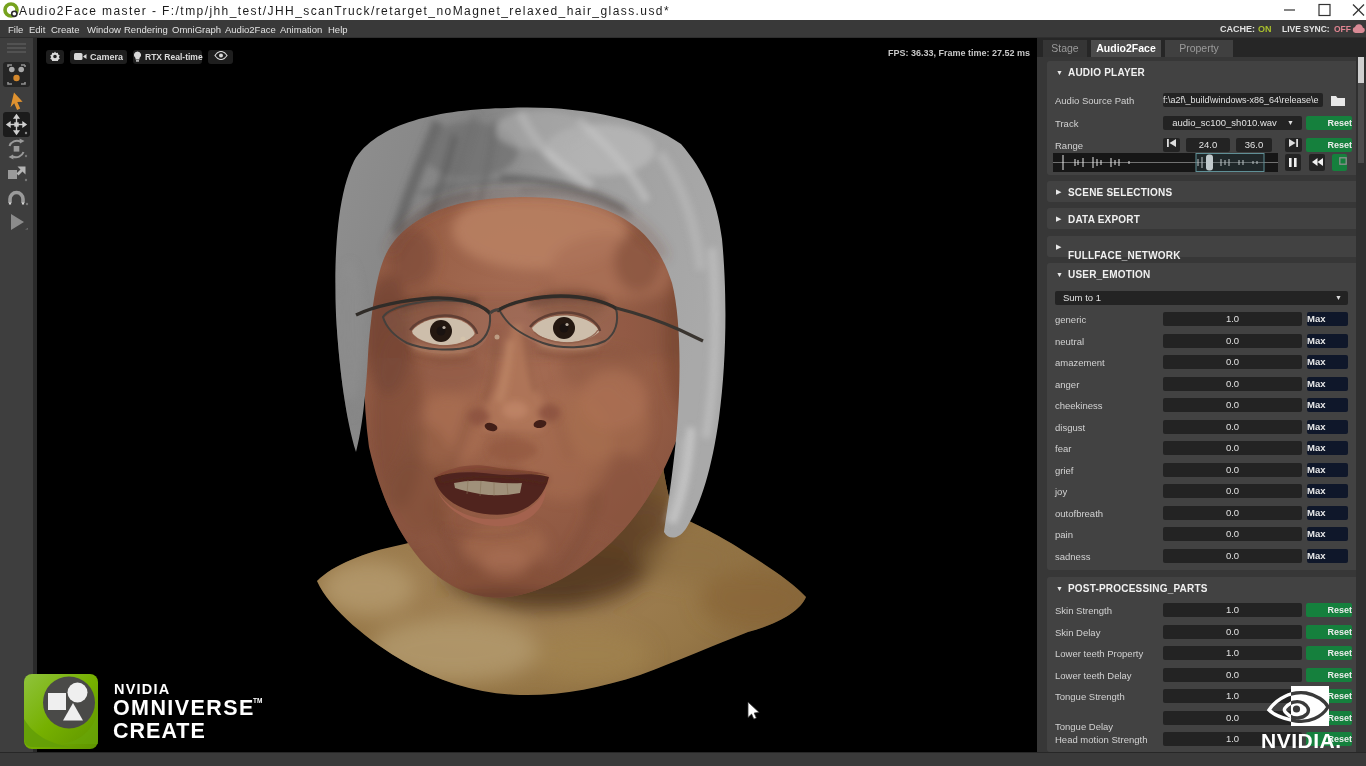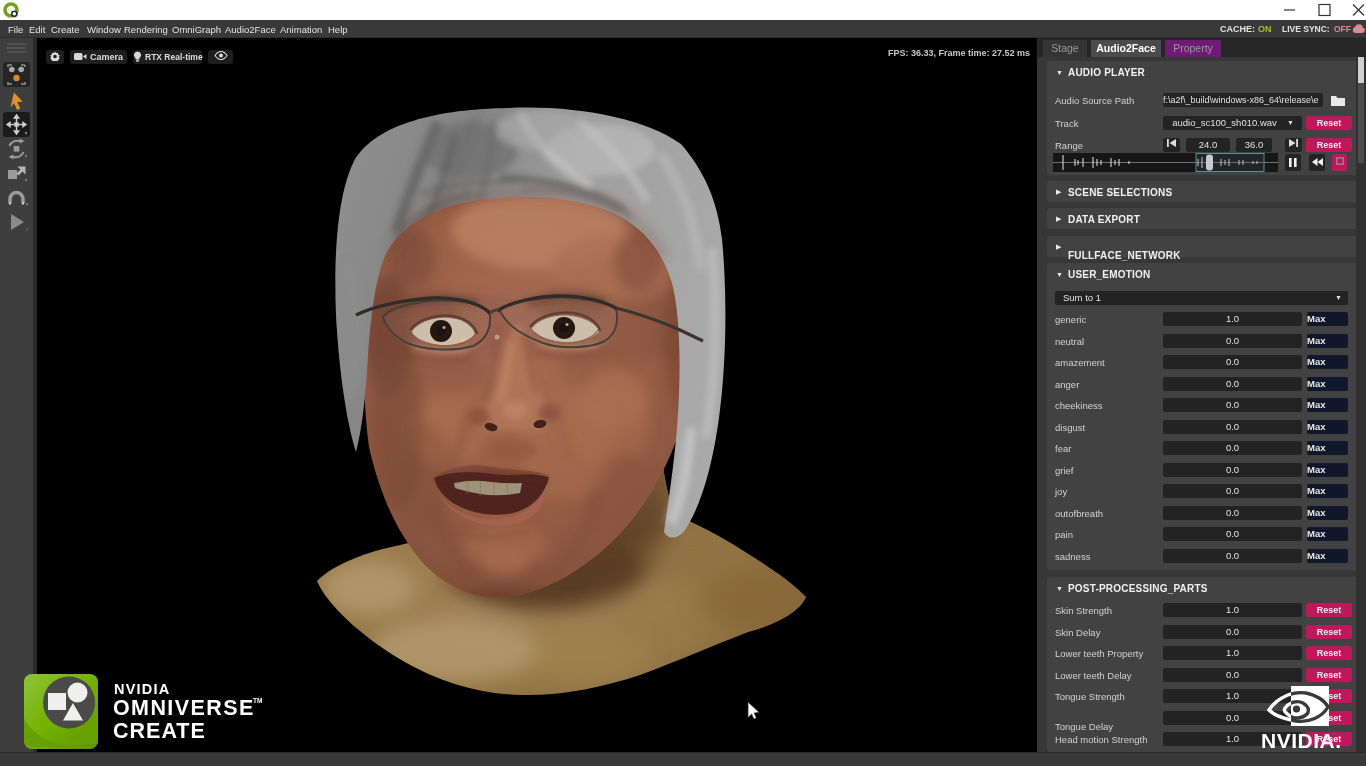--- a/index.html
+++ b/index.html
@@ -16,30 +16,31 @@
 #fps{position:absolute;top:10px;right:7px;font-size:9px;color:#c8c8c8;font-weight:bold;white-space:nowrap;padding-left:10px;}
 #panel{position:absolute;left:1037px;top:38px;width:329px;height:714px;background:#262626;}
 #tabs{position:absolute;left:0;top:0;width:329px;height:19px;background:#262626;}
 .tab{position:absolute;top:2px;height:17px;font-size:10.5px;text-align:center;line-height:17px;}
 #pcontent{position:absolute;left:0;top:19px;width:329px;height:695px;background:#373737;}
 .section{position:absolute;left:10px;width:314px;background:#424242;border-radius:3px;}
 .shead{position:absolute;left:21px;top:6px;font-size:10px;font-weight:bold;color:#f0f0f0;letter-spacing:0.2px;}
 .sarrow{position:absolute;left:9px;font-size:7px;color:#e8e8e8;}
 .lbl{position:absolute;left:8px;font-size:9.5px;color:#d2d2d2;white-space:nowrap;}
 .field{position:absolute;background:#232323;border-radius:2px;height:14px;color:#e2e2e2;font-size:9.5px;text-align:center;line-height:14px;white-space:nowrap;overflow:hidden;}
-.btn{position:absolute;background:#be185d;border-radius:2px;height:14px;color:#ececec;font-size:9px;text-align:center;line-height:14px;font-weight:bold;}
+.btn{position:absolute;background:#15803d;border-radius:2px;height:14px;color:#ececec;font-size:9px;text-align:right;line-height:14px;font-weight:bold;}
 .maxb{position:absolute;background:#0f172a;border-radius:2px;height:14px;color:#e8e8e8;font-size:9.5px;text-align:left;line-height:14px;font-weight:bold;}
 </style></head>
 <body>
 
 <div id="titlebar">
   <svg class="abs" style="left:3px;top:2px" width="16" height="16">
     <circle cx="8" cy="8" r="6" fill="none" stroke="#76a21e" stroke-width="3.6"></circle>
     <circle cx="11.3" cy="11.8" r="2.6" fill="#fff" stroke="#2b2b2b" stroke-width="1.6"></circle>
   </svg>
+  <div class="ttext">Audio2Face master - F:/tmp/jhh_test/JHH_scanTruck/retarget_noMagnet_relaxed_hair_glass.usd*</div>
   <svg class="abs" style="left:1278px;top:0" width="88" height="20">
     <line x1="6" y1="10" x2="17" y2="10" stroke="#333" stroke-width="1.2"></line>
     <rect x="41" y="4.5" width="11" height="11" fill="none" stroke="#333" stroke-width="1.2"></rect>
     <line x1="75" y1="4.5" x2="86" y2="15.5" stroke="#333" stroke-width="1.2"></line>
     <line x1="86" y1="4.5" x2="75" y2="15.5" stroke="#333" stroke-width="1.2"></line>
   </svg>
 </div>
 
 <div id="menubar">
   <div class="mitem" style="left:8px">File</div>
@@ -384,21 +385,21 @@
     <text x="89" y="41" font-size="21.5" font-weight="bold" fill="#fff" letter-spacing="1.4">OMNIVERSE</text>
     <text x="229" y="29" font-size="6.5" font-weight="bold" fill="#fff">TM</text>
     <text x="89" y="64" font-size="21.5" font-weight="bold" fill="#fff" letter-spacing="1">CREATE</text>
   </svg>
 </div>
 
 <div id="panel">
   <div id="tabs">
     <div class="tab" style="left:6px;width:44px;background:#353535;color:#9a9a9a;">Stage</div>
     <div class="tab" style="left:54px;width:70px;background:#4b4b4b;color:#ffffff;font-weight:bold;">Audio2Face</div>
-    <div class="tab" style="left:128px;width:56px;background:#701a75;color:#9a9a9a;">Property</div>
+    <div class="tab" style="left:128px;width:68px;background:#404040;color:#9a9a9a;">Property</div>
   </div>
   <div id="pcontent">
 
     <div class="section" style="top:4px;height:114px;">
       <div class="sarrow" style="top:8px;">▼</div>
       <div class="shead">AUDIO PLAYER</div>
       <div class="lbl" style="top:34px;">Audio Source Path</div>
       <div class="field" style="left:116px;top:32px;width:160px;text-align:left;font-size:9px;">f:\a2f\_build\windows-x86_64\release\e</div>
       <svg class="abs" style="left:284px;top:33px" width="15" height="12">
           <path d="M0,2 h5 l1.5,2 h7.5 v8 h-14 z" fill="#e8e8e8"></path>

